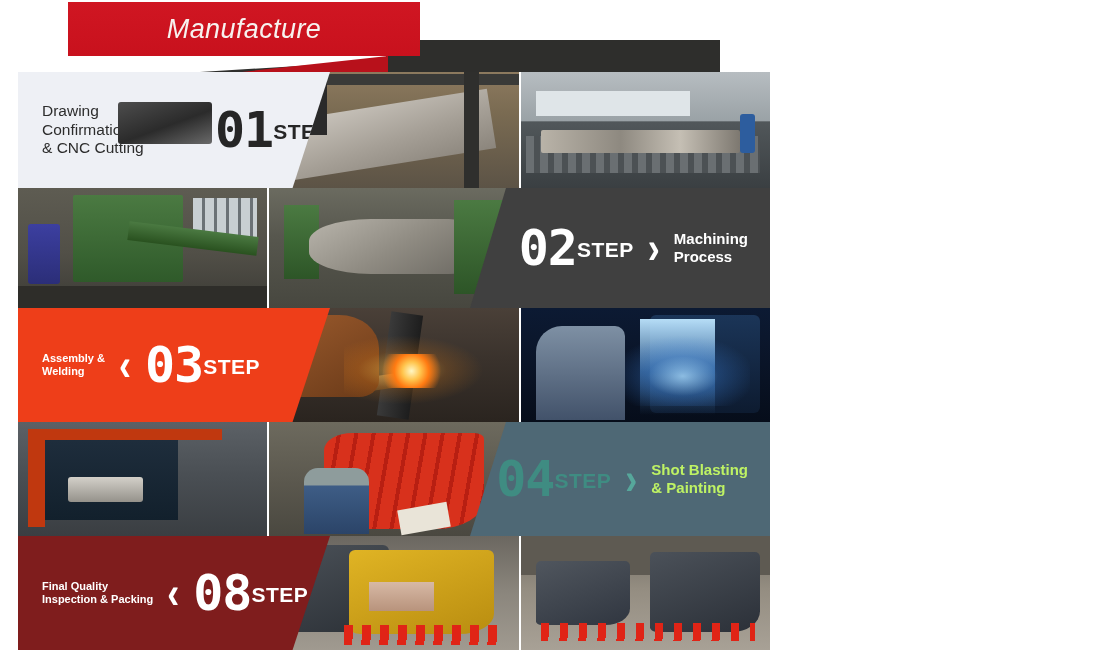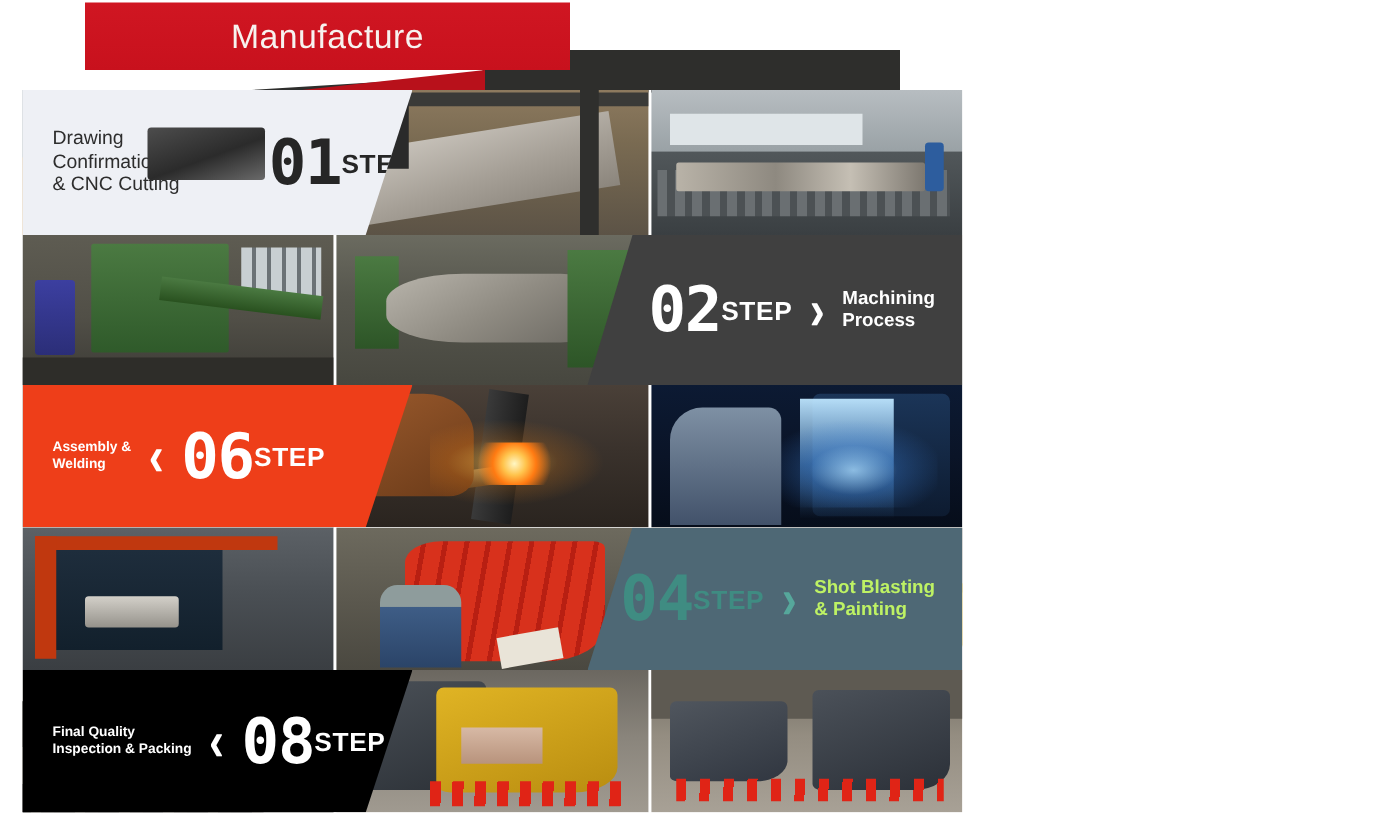--- a/index.html
+++ b/index.html
@@ -31,24 +31,24 @@
   .header-shadow2{
     position:absolute;
     left:386px;top:40px;
     width:334px;height:34px;
     background:#2e2e2c;
   }
 
   .header-banner{
     position:absolute;
     left:68px;top:2px;
-    width:388px;height:54px;
+    width:352px;height:54px;
     background:#cf1420;
     background:linear-gradient(180deg,#d01622 0%,#c8111d 100%);
-    display:flex;align-items:center;justify-content:center;
+    display:flex;align-items:center;justify-content:center;font-style:italic;
   }
   .header-banner .htext{
     color:#f7f2ef;
     font-size:27px;
     font-weight:400;
     letter-spacing:0.4px;
     line-height:1;
     font-family:"Liberation Sans", sans-serif;
   }
   .header-tail{
@@ -103,21 +103,21 @@
     width:300px;
     padding-right:22px;
     clip-path:polygon(12% 0%, 100% 0%, 100% 100%, 0% 100%);
     justify-content:flex-end;
   }
 
   .p01{background:#eef0f5;}
   .p02{background:#404040;}
   .p03{background:#ee3e19;}
   .p04{background:#4e6875;}
-  .p05{background:#000000;}
+  .p05{background:#7f1d1d;}
 
   
   .panel-inner{
     display:flex;
     align-items:center;
     gap:6px;
   }
   .panel-left .panel-inner{flex-direction:row;}
   .panel-right .panel-inner{flex-direction:row;}
 
@@ -426,21 +426,21 @@
           <div class="arc-glow"></div>
             <div class="arc-worker"></div>
         </div>
       </div>
       <div class="panel panel-left p03">
         <div class="panel-inner">
           <div class="step-label">Assembly &amp;
 Welding</div>
           <div class="chev">‹</div>
           <div class="numblock">
-            <div class="num">06</div>
+            <div class="num">03</div>
             <div class="stepword">STEP</div>
           </div>
         </div>
       </div>
     </div>
 
     <div class="row row4">
       <div class="photos">
         <div class="photo">
           <div class="ph blast-bg"></div>

